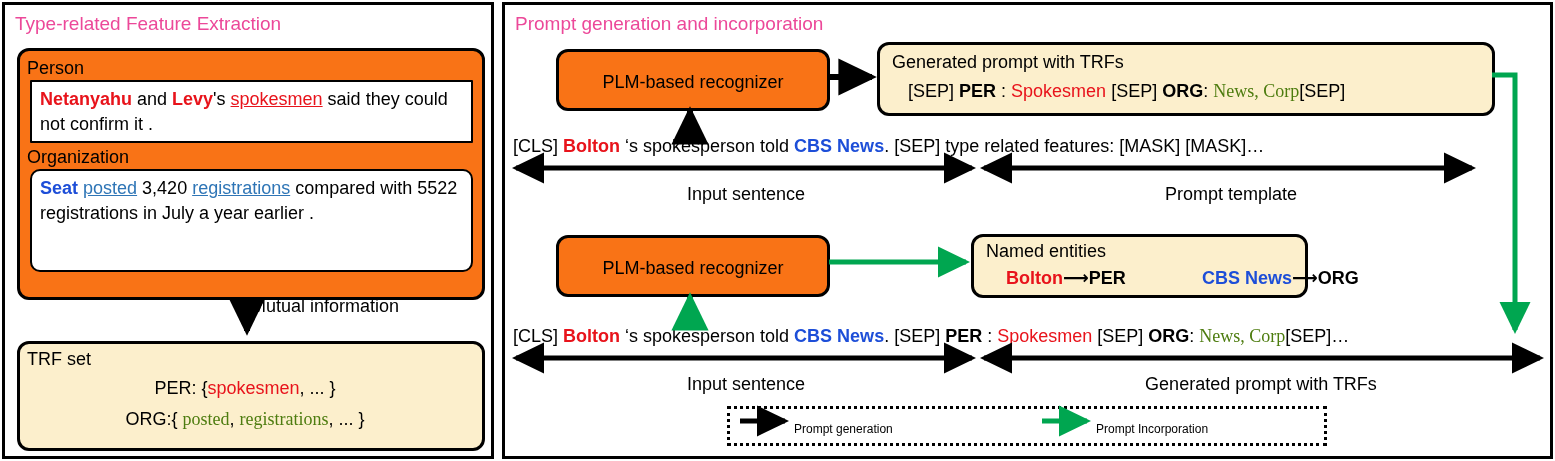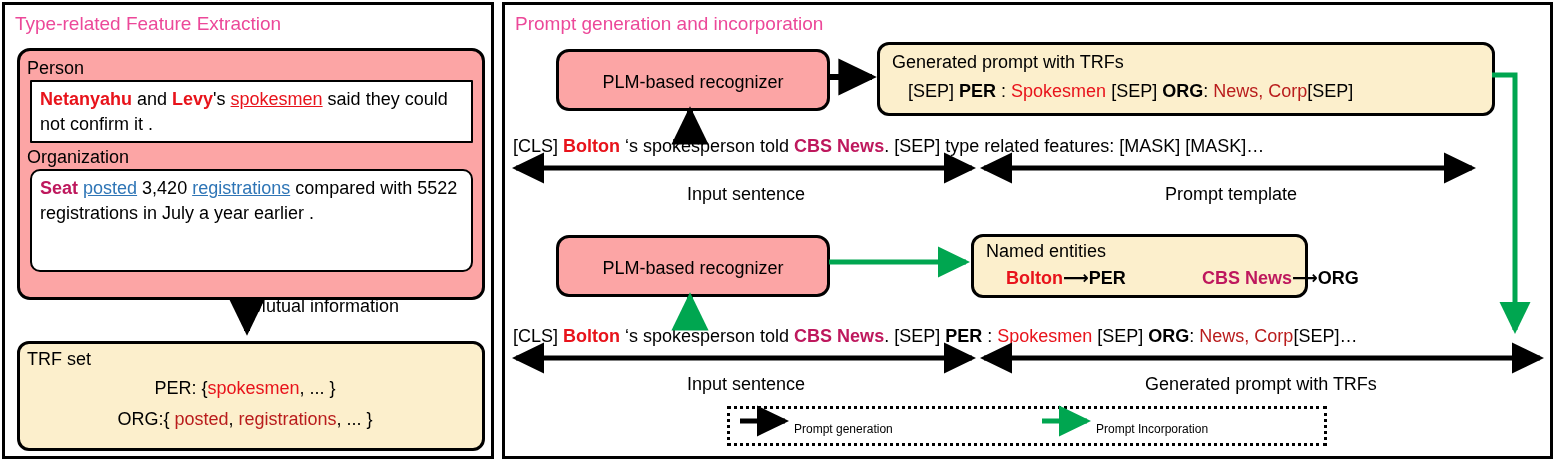--- a/index.html
+++ b/index.html
@@ -8,31 +8,31 @@
     font-family:"Liberation Sans","DejaVu Sans",sans-serif;
     color:#000;
   }
   .panel{position:absolute;border:3px solid #000;background:#fff;box-sizing:border-box;}
   #left-panel{left:2px;top:2px;width:492px;height:457px;}
   #right-panel{left:502px;top:2px;width:1051px;height:457px;}
 
   .panel-title{position:absolute;font-size:19px;line-height:19px;color:#ec4899;white-space:nowrap;}
 
   .rbox{position:absolute;box-sizing:border-box;border:3px solid #000;border-radius:12px;}
-  .peach{background:#fca5a5;border-radius:13px;}
+  .peach{background:#f97316;}
   .cream{background:#FCEFCC;}
   .white-inner{position:absolute;box-sizing:border-box;border:2px solid #000;background:#fff;}
 
   .lbl{position:absolute;font-size:18px;line-height:18px;white-space:nowrap;}
   .sent{position:absolute;font-size:18px;line-height:22px;color:#000;}
   .sent.two{line-height:25px;}
 
   .red{color:#E8131B;}
-  .blue{color:#be185d;}
-  .bluelight{color:#b91c1c;}
+  .blue{color:#1d4ed8;}
+  .bluelight{color:#4d7c0f;font-family:Liberation Serif, serif;}
   .b{font-weight:bold;}
   .u-red{text-decoration:underline;text-decoration-color:#E8131B;color:#E8131B;}
   .u-blue{text-decoration:underline;text-decoration-color:#2E75B6;color:#2E75B6;}
 
   svg.overlay{position:absolute;left:0;top:0;width:1555px;height:461px;pointer-events:none;}
 
   .legend{position:absolute;box-sizing:border-box;border:3px dotted #000;background:#fff;}
   .legend-txt{position:absolute;font-size:12px;line-height:18px;white-space:nowrap;}
 
   .nowrap{white-space:nowrap;}

